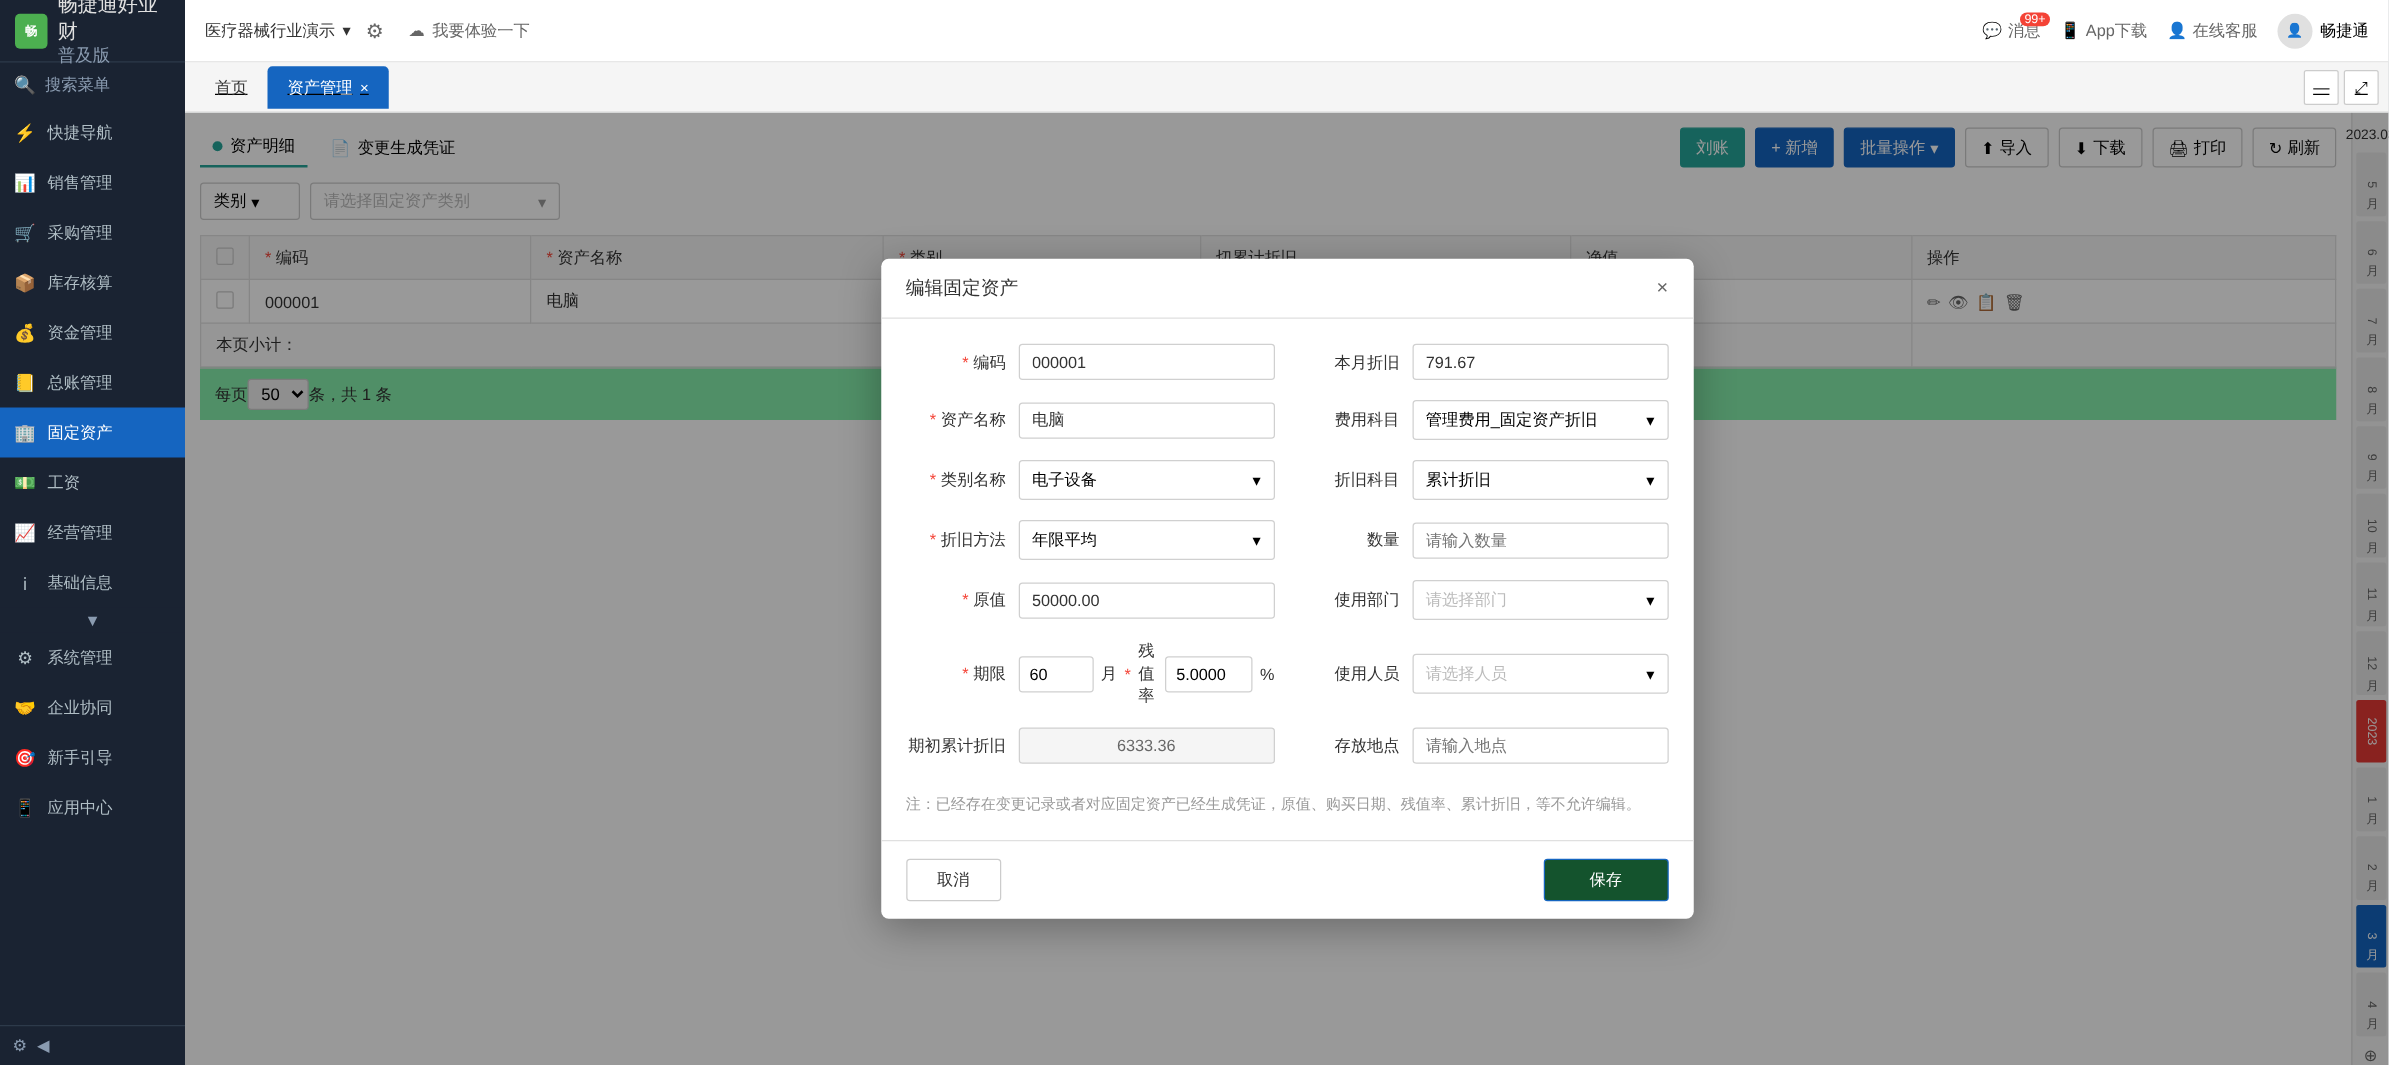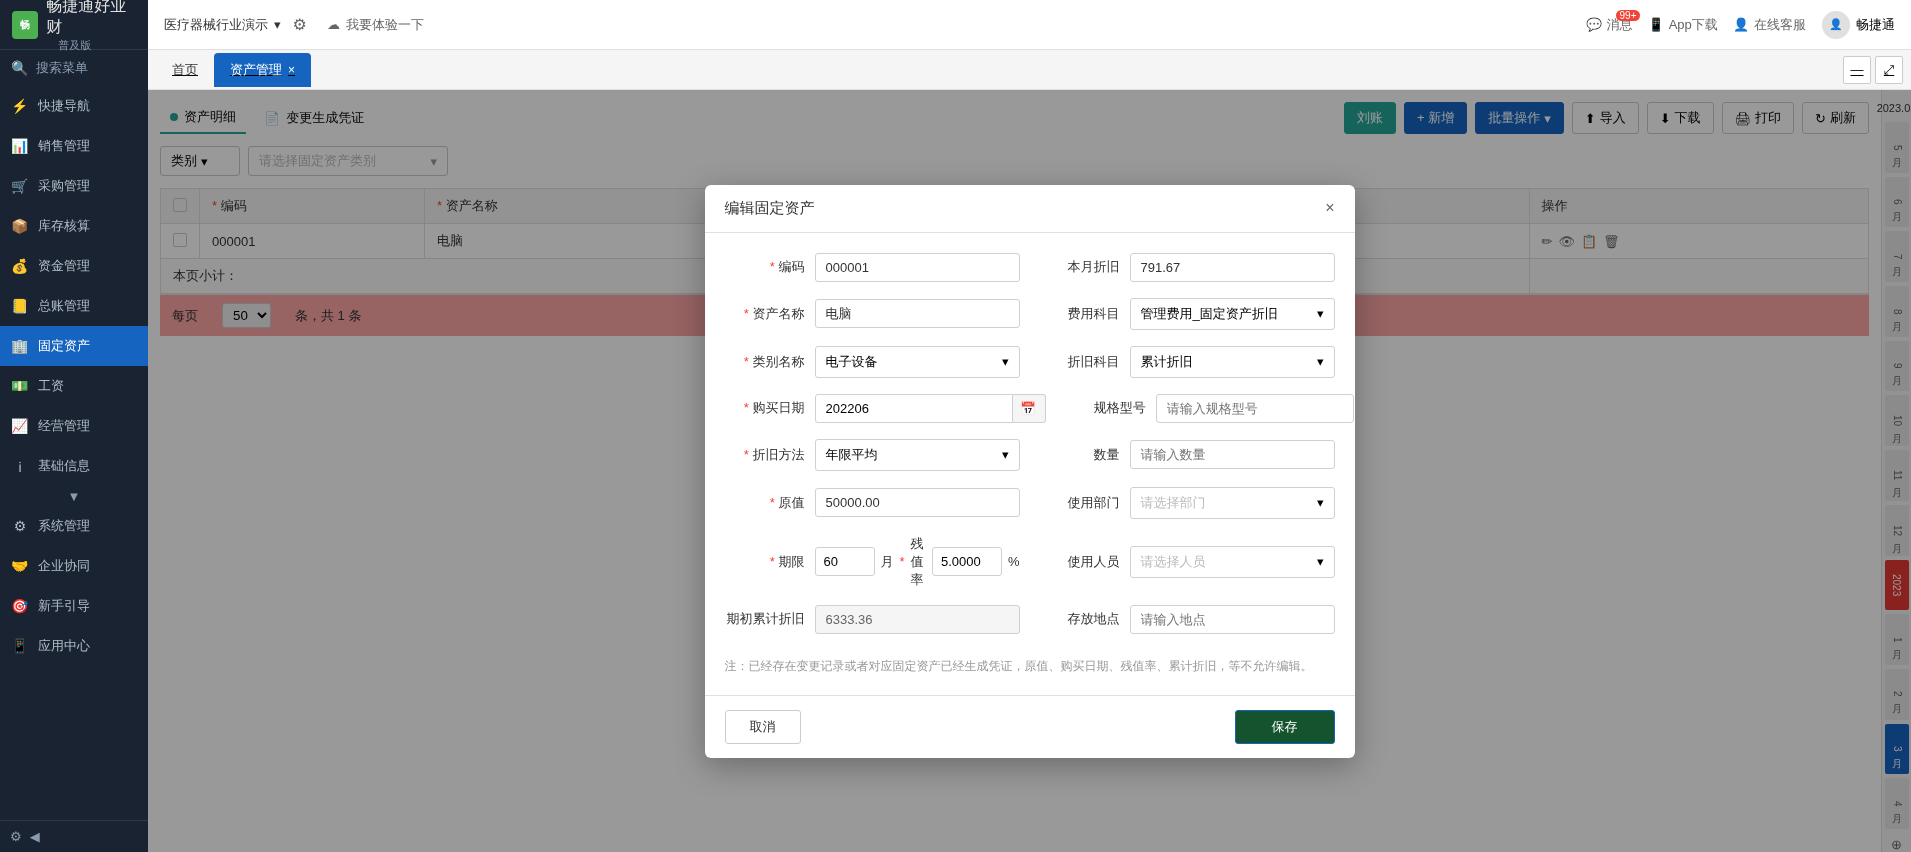--- a/index.html
+++ b/index.html
@@ -3,21 +3,21 @@
   <meta charset="utf-8">
   <style>
     * { box-sizing: border-box; margin: 0; padding: 0; }
     body { font-family: 'Microsoft YaHei', Arial, sans-serif; font-size: 13px; background: #f0f2f5; display: flex; height: 852px; overflow: hidden; }
 
     
     .sidebar { width: 148px; background: #1a2332; height: 100%; display: flex; flex-direction: column; flex-shrink: 0; }
     .sidebar-header { background: #1a2332; padding: 10px 12px; display: flex; align-items: center; gap: 8px; border-bottom: 1px solid #2d3a4a; height: 50px; }
     .sidebar-logo { width: 28px; height: 28px; background: #4caf50; border-radius: 4px; display: flex; align-items: center; justify-content: center; color: white; font-size: 10px; font-weight: bold; }
     .sidebar-title { color: #e0e0e0; font-size: 16px; line-height: 1.3; }
-    .sidebar-edition { color: #8a9bb0; font-size: 11px; margin-left: 12px; }
+    .sidebar-edition { color: #8a9bb0; font-size: 14px; }
     .sidebar-search { padding: 8px 10px; display: flex; align-items: center; gap: 6px; color: #8a9bb0; font-size: 13px; cursor: pointer; }
     .sidebar-item { padding: 10px 10px; display: flex; align-items: center; gap: 8px; color: #b0bec5; font-size: 13px; cursor: pointer; }
     .sidebar-item.active { background: #1565c0; color: #fff; }
     .sidebar-icon { width: 20px; height: 20px; display: flex; align-items: center; justify-content: center; font-size: 14px; flex-shrink: 0; }
     .sidebar-bottom { margin-top: auto; padding: 8px 10px; display: flex; align-items: center; gap: 8px; color: #8a9bb0; font-size: 13px; cursor: pointer; border-top: 1px solid #2d3a4a; }
     .sidebar-scroll-btn { width: 148px; height: 20px; background: #1a2332; display: flex; align-items: center; justify-content: center; color: #8a9bb0; cursor: pointer; flex-shrink: 0; }
 
     
     .main { flex: 1; display: flex; flex-direction: column; overflow: hidden; }
 
@@ -79,37 +79,37 @@
     .modal-header { padding: 14px 20px; border-bottom: 1px solid #e0e0e0; display: flex; align-items: center; justify-content: space-between; }
     .modal-title { font-size: 15px; font-weight: 400; color: #333; }
     .modal-close { cursor: pointer; color: #666; font-size: 16px; }
     .modal-body { padding: 20px; }
     .modal-footer { padding: 14px 20px; border-top: 1px solid #e0e0e0; display: flex; justify-content: space-between; }
 
     .form-row { display: flex; align-items: center; margin-bottom: 16px; gap: 0; }
     .form-col { display: flex; align-items: center; flex: 1; }
     .form-label { width: 90px; text-align: right; padding-right: 10px; color: #333; font-size: 13px; flex-shrink: 0; }
     .form-input { flex: 1; padding: 6px 10px; border: 1px solid #d0d0d0; border-radius: 3px; font-size: 13px; color: #333; background: white; }
-    .form-input.readonly { background: #f5f5f5; color: #666; }
+    .form-input.readonly { background: #f5f5f5; color: #666; text-align: center; }
     .form-input-with-icon { display: flex; align-items: center; flex: 1; }
     .form-input-with-icon input { flex: 1; padding: 6px 10px; border: 1px solid #d0d0d0; border-radius: 3px 0 0 3px; font-size: 13px; }
     .form-input-with-icon .icon-btn { padding: 6px 8px; border: 1px solid #d0d0d0; border-left: none; border-radius: 0 3px 3px 0; background: #f5f5f5; cursor: pointer; }
     .form-select { flex: 1; padding: 6px 10px; border: 1px solid #d0d0d0; border-radius: 3px; font-size: 13px; background: white; display: flex; align-items: center; justify-content: space-between; cursor: pointer; }
     .form-period { display: flex; align-items: center; gap: 6px; flex: 1; }
     .form-period input { width: 60px; padding: 6px 8px; border: 1px solid #d0d0d0; border-radius: 3px; font-size: 13px; }
     .form-period .unit { color: #333; font-size: 13px; }
     .form-period .rate-input { width: 70px; padding: 6px 8px; border: 1px solid #d0d0d0; border-radius: 3px; font-size: 13px; }
     .form-placeholder { color: #bbb; }
     .modal-note { color: #999; font-size: 12px; padding: 8px 0 0 0; }
 
     .btn-cancel { padding: 7px 24px; border: 1px solid #ccc; background: white; border-radius: 3px; cursor: pointer; font-size: 13px; color: #333; }
     .btn-save { padding: 7px 36px; border: 1px solid #1565c0; background: #14532d; border-radius: 3px; cursor: pointer; font-size: 13px; color: white; }
 
     
-    .pagination { padding: 8px 12px; display: flex; align-items: center; gap: 24px; font-size: 13px; color: #333; border-top: 1px solid #e0e0e0; background: #fca5a5; }
+    .pagination { padding: 8px 12px; display: flex; align-items: center; gap: 0; font-size: 13px; color: #333; border-top: 1px solid #e0e0e0; background: #86efac; }
     .pagination select { padding: 3px 6px; border: 1px solid #ccc; border-radius: 3px; }
 
     
     .cb { width: 14px; height: 14px; border: 1px solid #ccc; border-radius: 2px; display: inline-block; }
 
     
     .action-icons { display: flex; gap: 6px; }
     .action-icon { color: #666; cursor: pointer; font-size: 13px; }
   </style>
 </head>
@@ -416,36 +416,20 @@
             </div>
             <div class="form-col" style="margin-left:20px;">
               <span class="form-label">折旧科目</span>
               <div class="form-select">
                 <span>累计折旧</span>
                 <span>▾</span>
               </div>
             </div>
           </div>
 
-          <div class="form-row">
-            <div class="form-col">
-              <span class="form-label">
-                <span style="color:#f44336;">*</span>
-                <span>购买日期</span>
-              </span>
-              <div class="form-input-with-icon">
-                <input type="text" value="202206" style="">
-                <span class="icon-btn">📅</span>
-              </div>
-            </div>
-            <div class="form-col" style="margin-left:20px;">
-              <span class="form-label">规格型号</span>
-              <input class="form-input" type="text" placeholder="请输入规格型号" style="">
-            </div>
-          </div>
 
           <div class="form-row">
             <div class="form-col">
               <span class="form-label">
                 <span style="color:#f44336;">*</span>
                 <span>折旧方法</span>
               </span>
               <div class="form-select">
                 <span>年限平均</span>
                 <span>▾</span>

